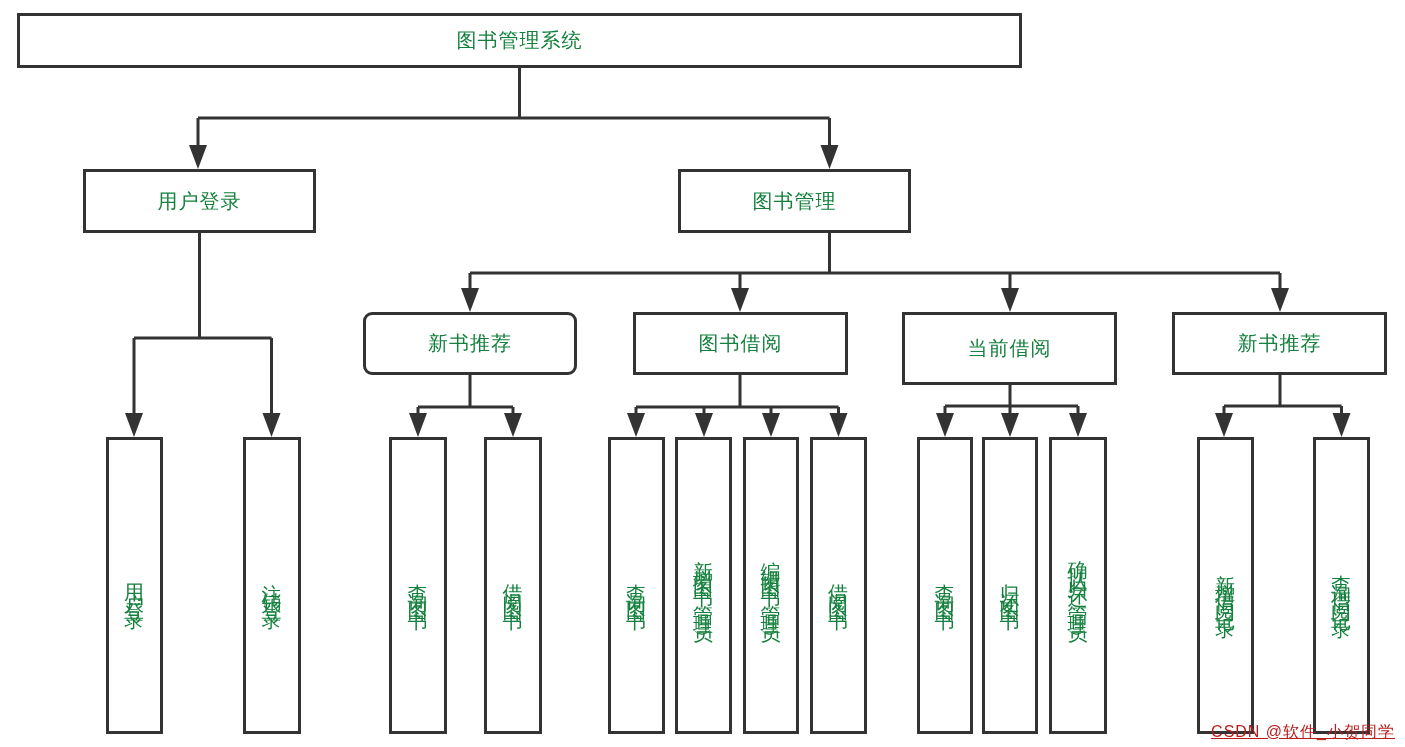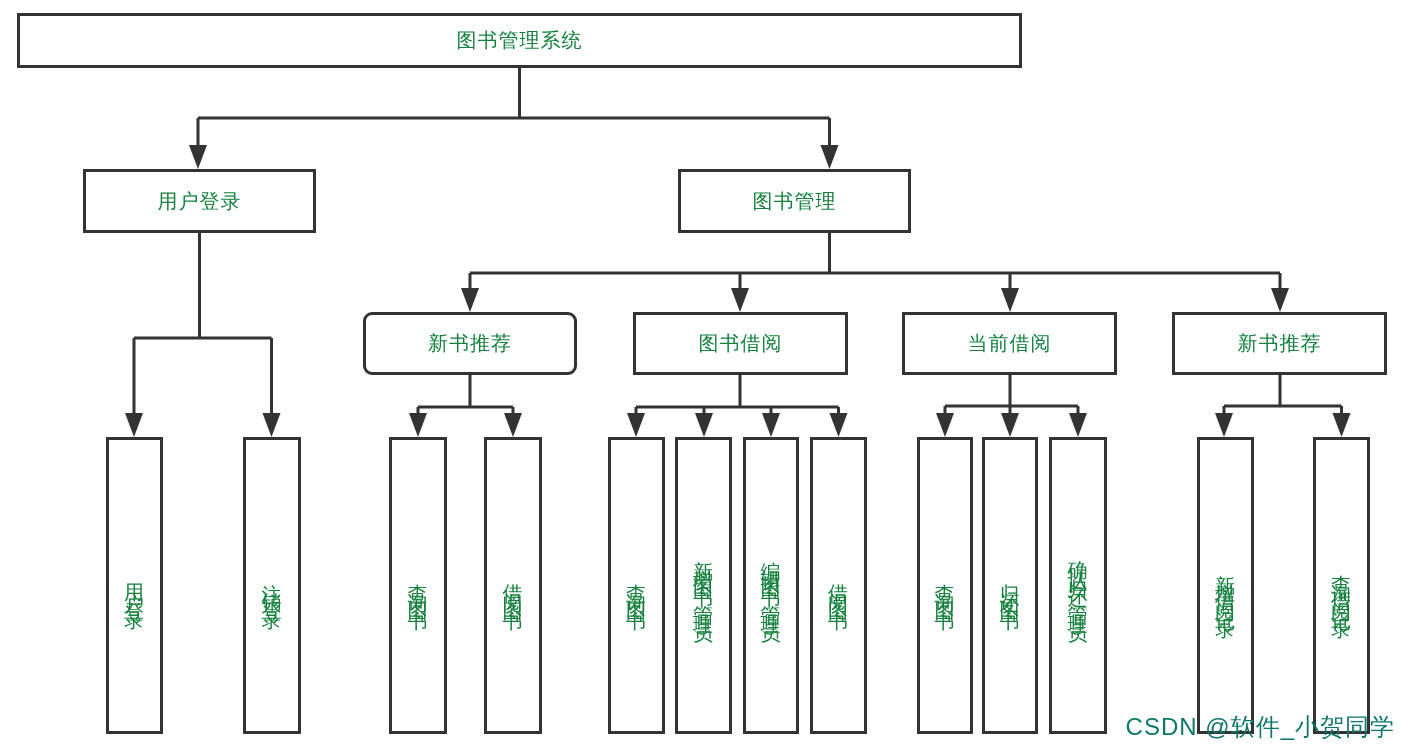--- a/index.html
+++ b/index.html
@@ -32,24 +32,25 @@
     font-size:20px;
     letter-spacing:9px;
     line-height:1;
     top:437px;
     height:297px;
   }
   .watermark{
     position:absolute;
     right:10px;
     bottom:4px;
-    font-size:24px;
-    color:#0f766e;
+    font-size:16px;
+    color:#b91c1c;
     letter-spacing:1px;
     white-space:nowrap;
+    text-decoration:underline;
   }
 </style>
 </head>
 <body>
 
 <div class="canvas">
 
   <svg class="connectors" viewBox="0 0 1405 747" xmlns="http://www.w3.org/2000/svg">
     <g stroke="#333333" stroke-width="3" fill="none">
 
@@ -90,21 +91,21 @@
     </g>
   </svg>
 
   <div class="node h" style="left:17px;top:13px;width:1005px;height:55px;">图书管理系统</div>
 
   <div class="node h" style="left:83px;top:169px;width:233px;height:64px;">用户登录</div>
   <div class="node h" style="left:678px;top:169px;width:233px;height:64px;">图书管理</div>
 
   <div class="node h" style="left:363px;top:312px;width:214px;height:63px;border-radius:9px;">新书推荐</div>
   <div class="node h" style="left:633px;top:312px;width:215px;height:63px;text-align:right;">图书借阅</div>
-  <div class="node h" style="left:902px;top:312px;width:215px;height:63px;">当前借阅</div>
+  <div class="node h" style="left:902px;top:312px;width:215px;height:73px;">当前借阅</div>
   <div class="node h" style="left:1172px;top:312px;width:215px;height:63px;">新书推荐</div>
 
   <div class="node v" style="left:106px;width:57px;">用户登录</div>
   <div class="node v" style="left:243px;width:58px;">注销登录</div>
 
   <div class="node v" style="left:389px;width:58px;">查询图书</div>
   <div class="node v" style="left:484px;width:58px;">借阅图书</div>
 
   <div class="node v" style="left:608px;width:57px;">查询图书</div>
   <div class="node v" style="left:675px;width:57px;">新增图书（管理员）</div>

